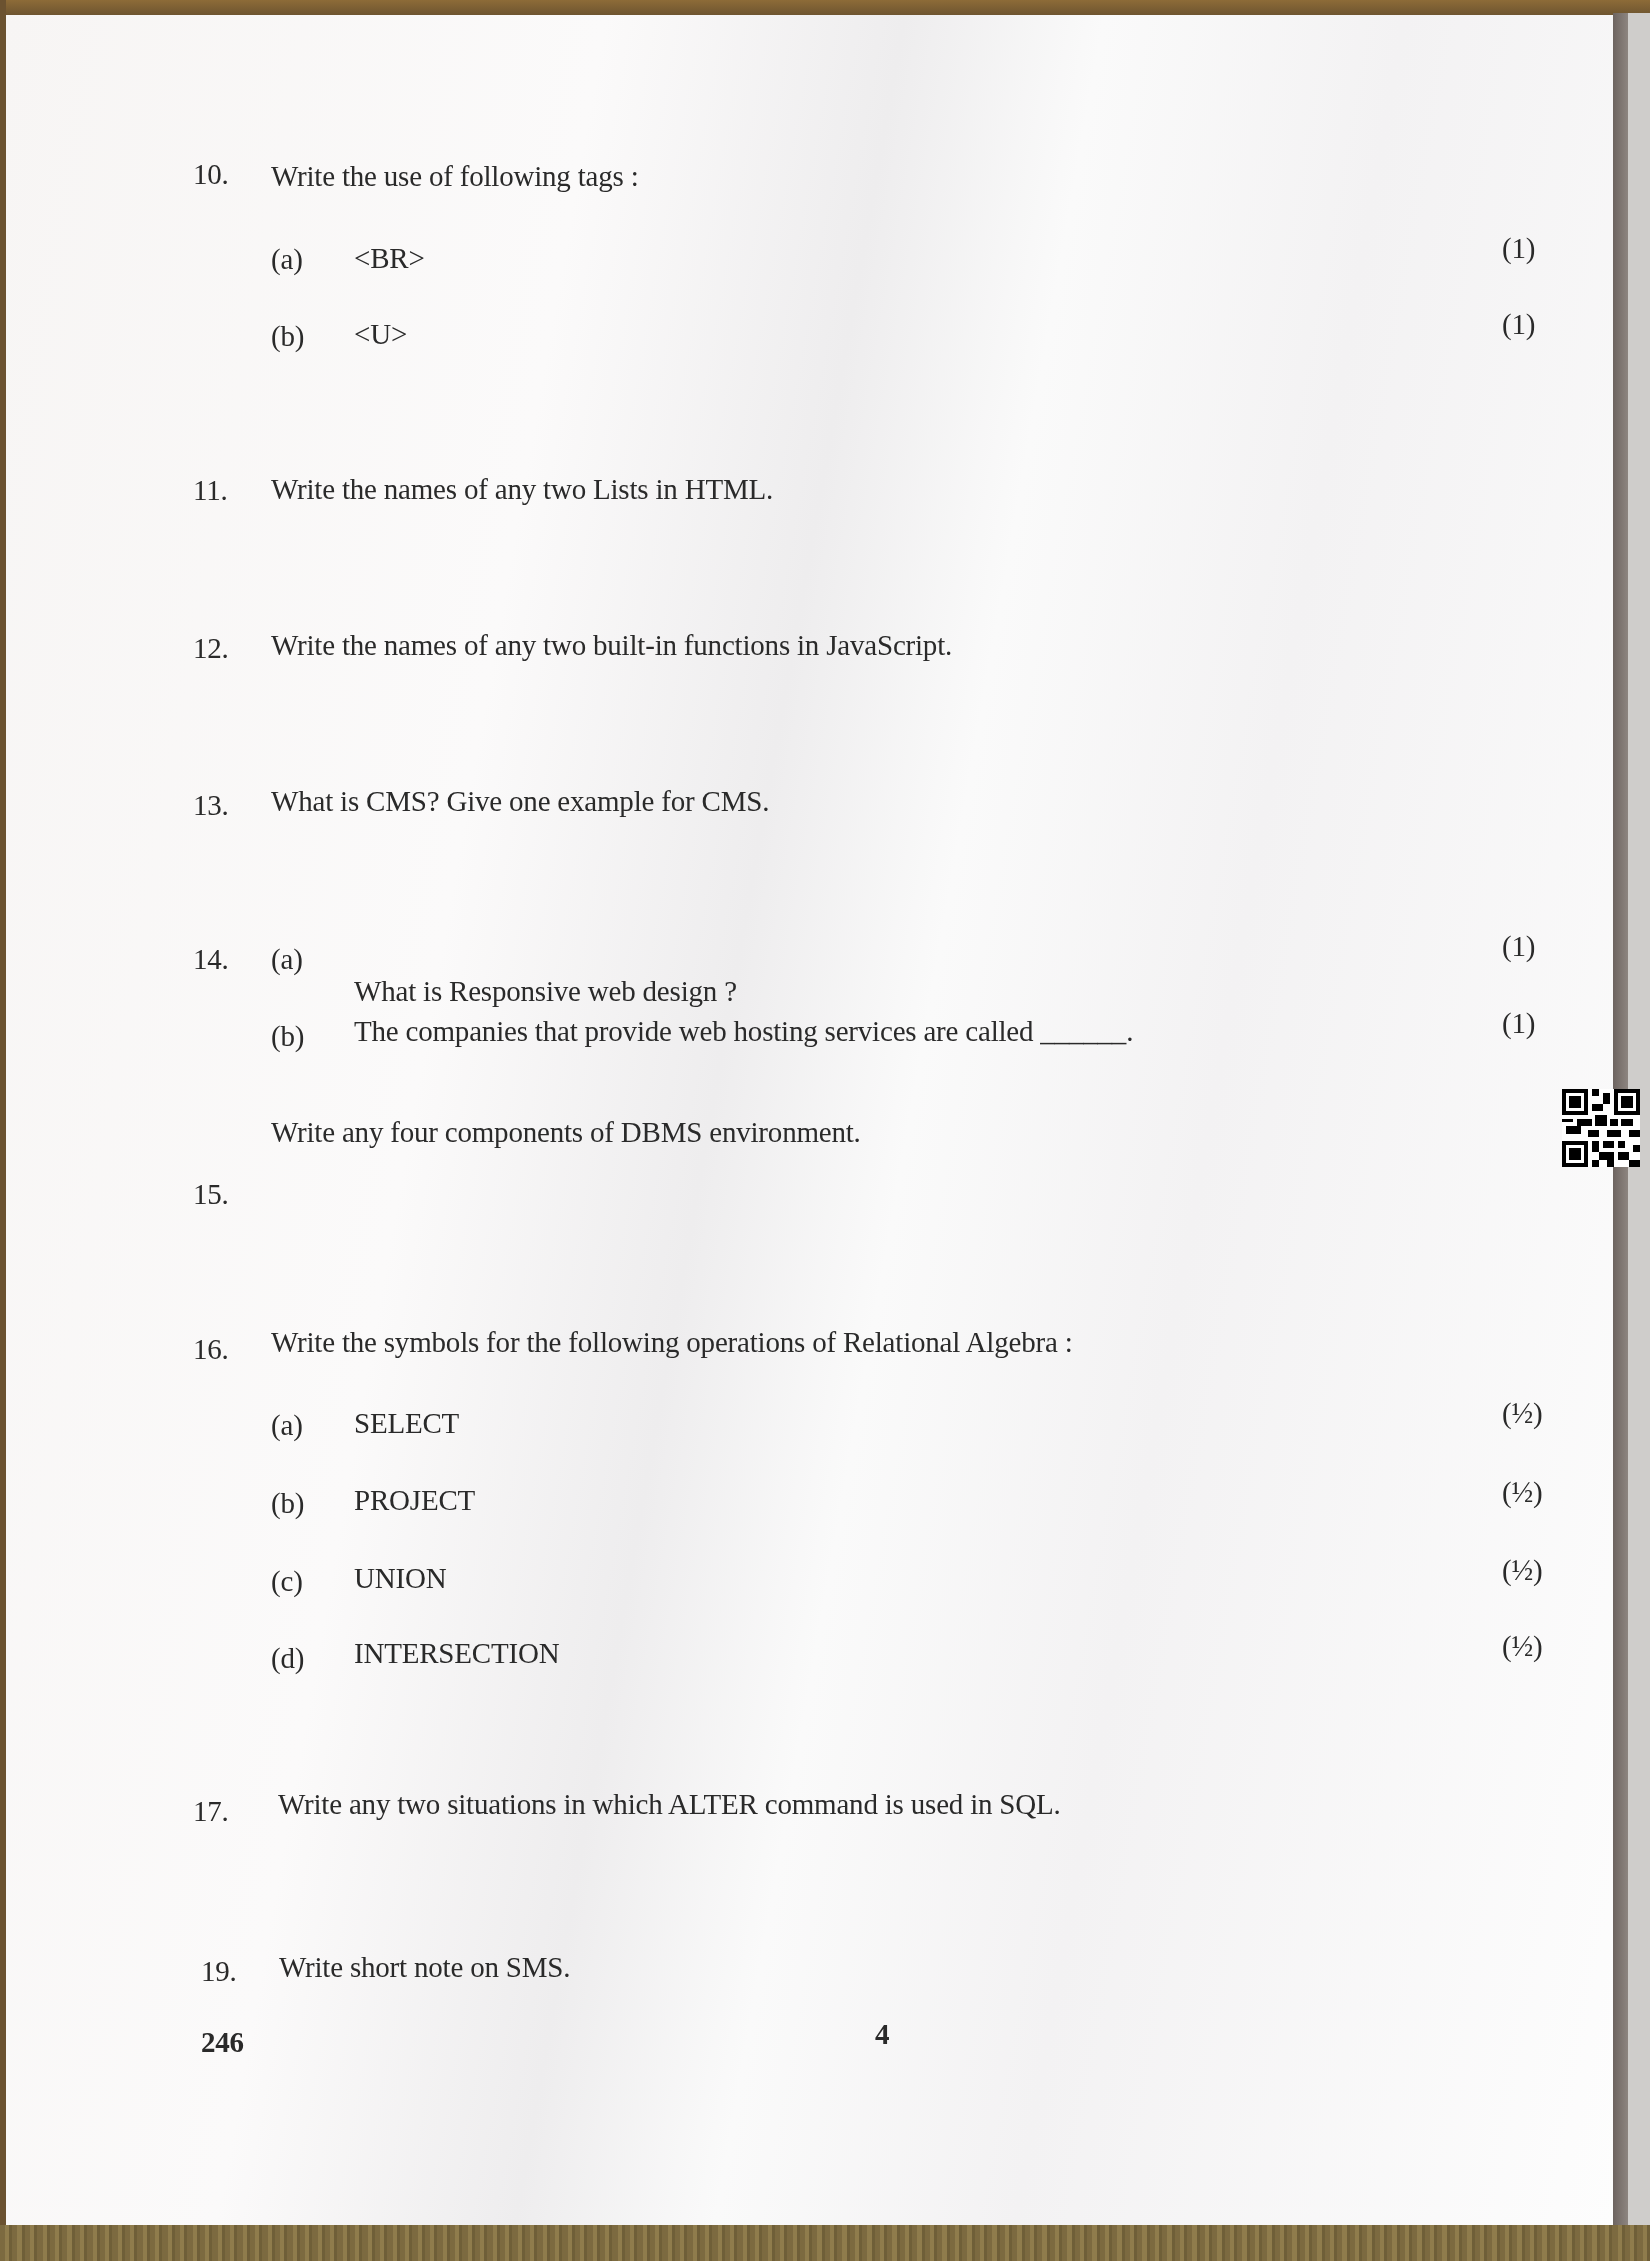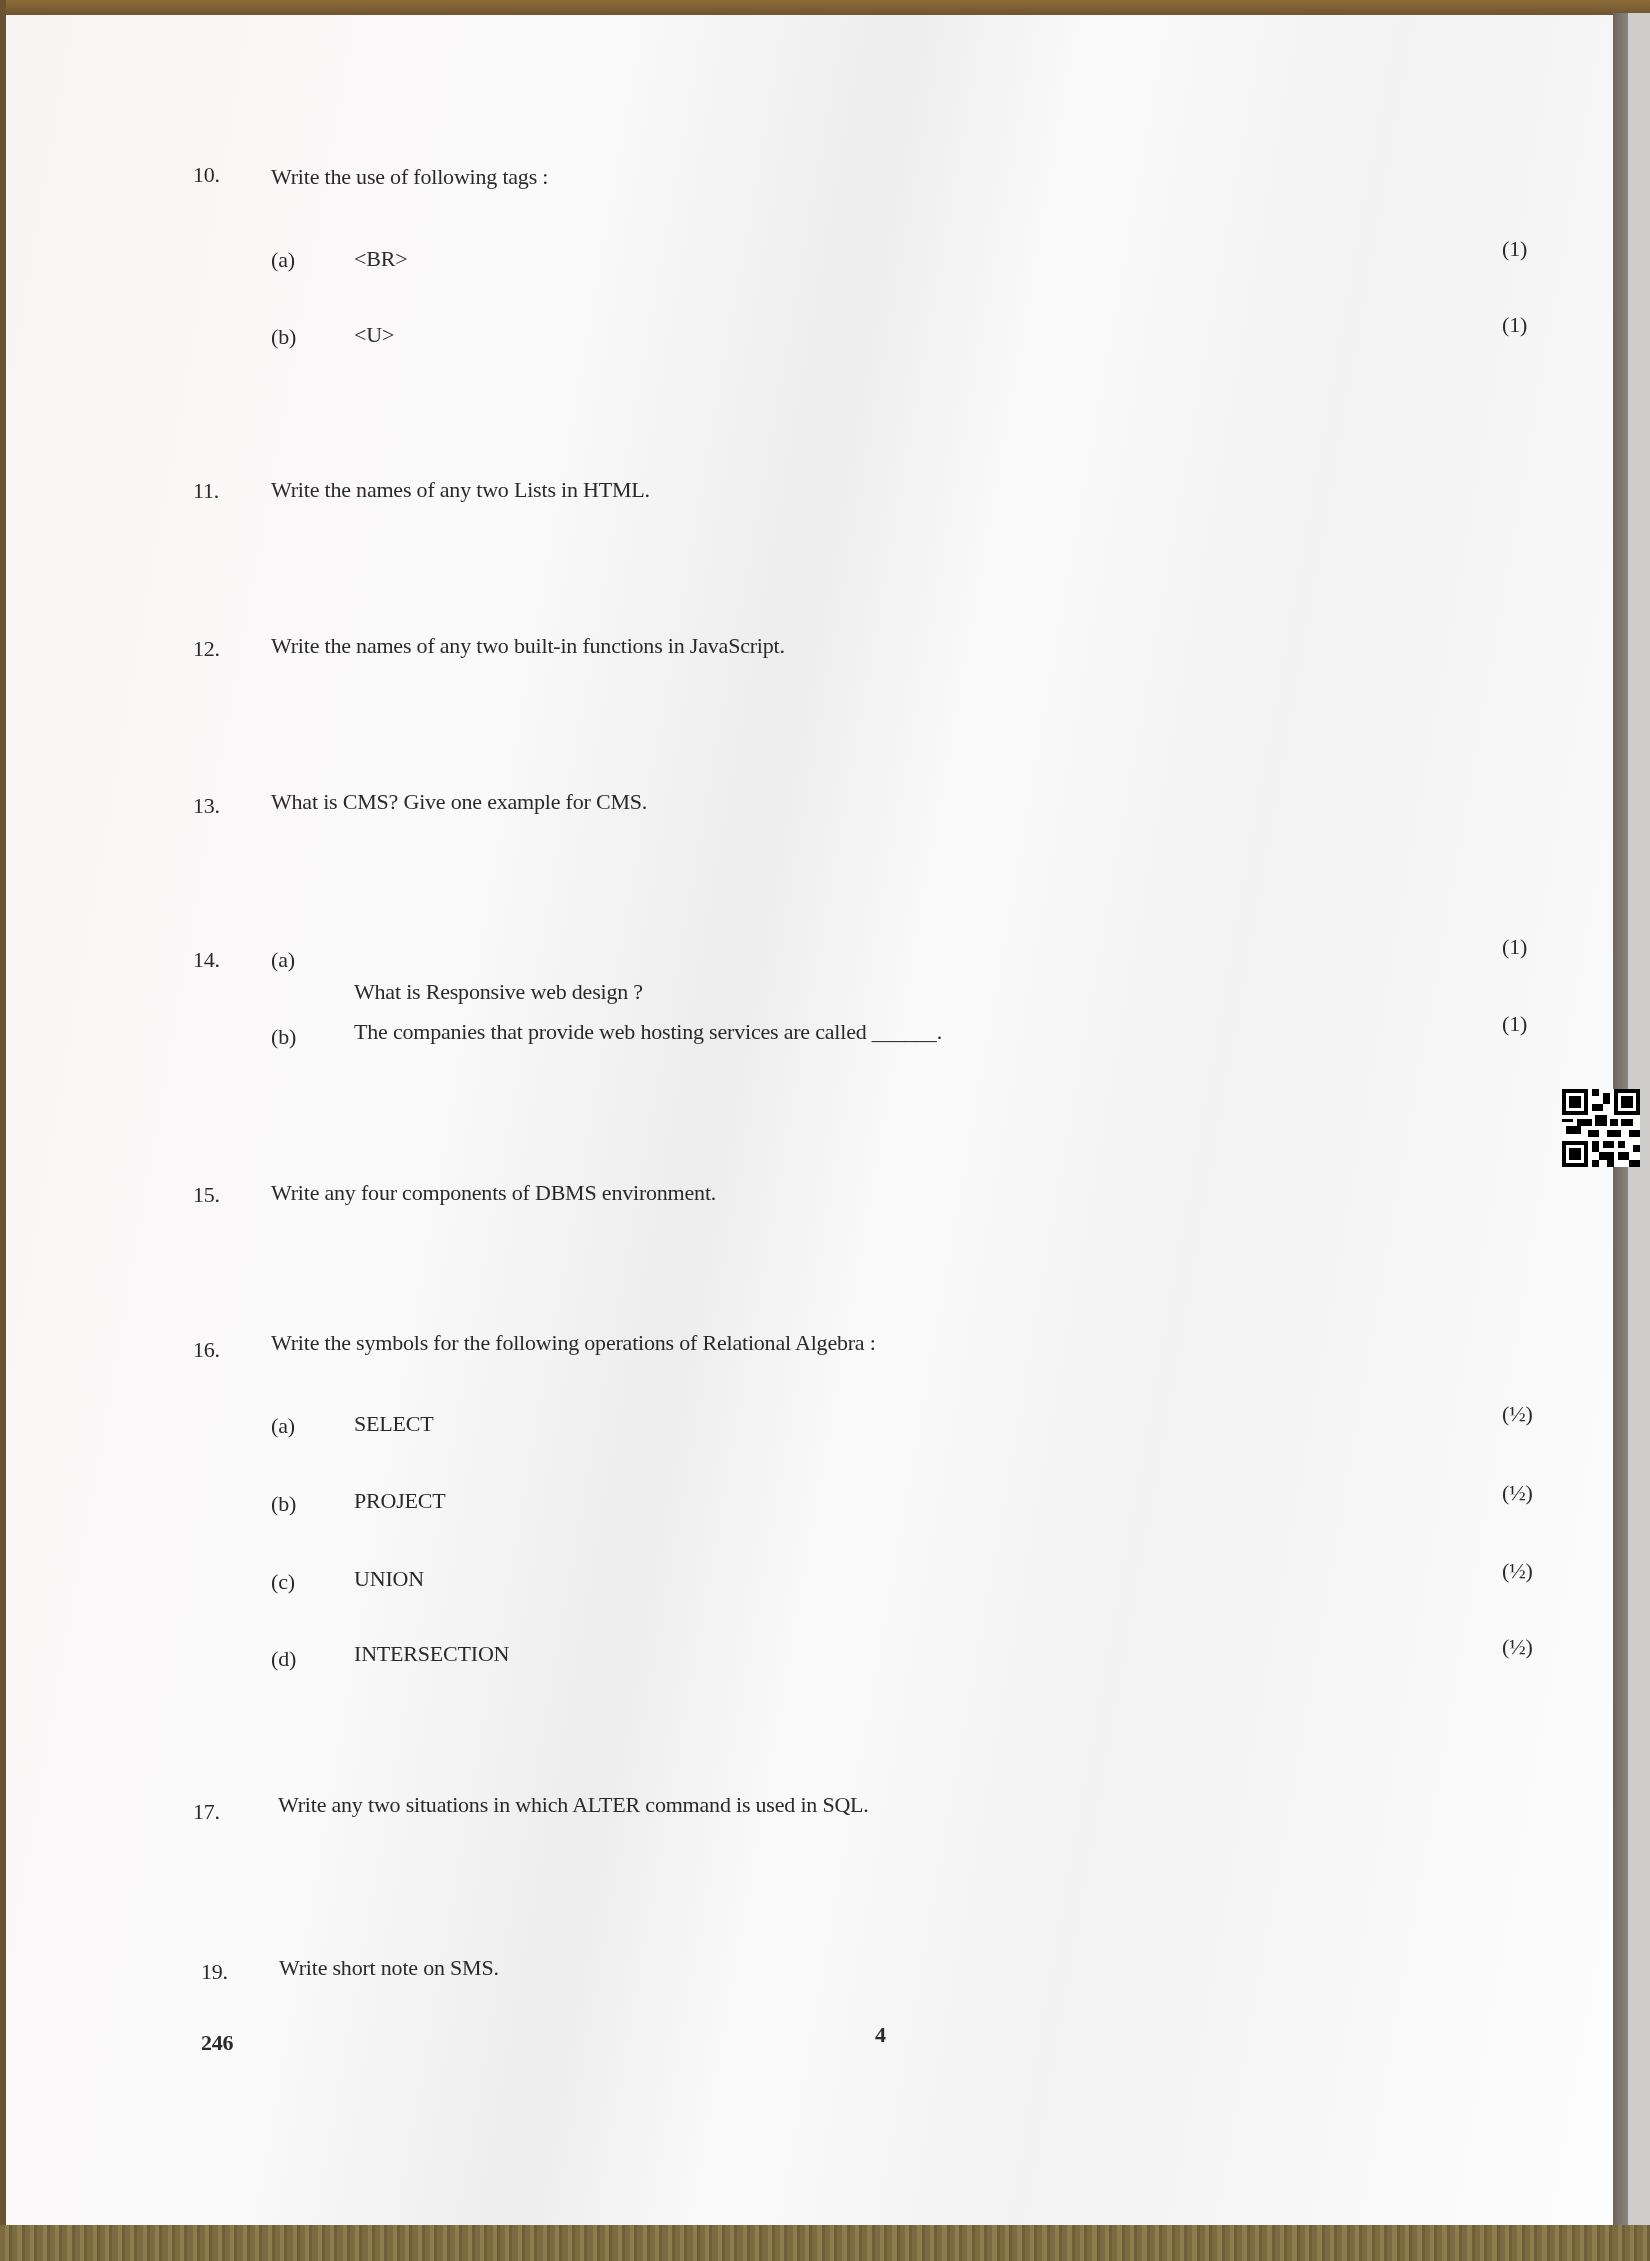--- a/index.html
+++ b/index.html
@@ -3,21 +3,21 @@
 <meta charset="utf-8">
 <style>
   html,body{margin:0;padding:0;}
   body{width:1651px;height:2261px;position:relative;overflow:hidden;background:#8a7a55;font-family:"Liberation Serif","DejaVu Serif",serif;color:#2a2a2a;}
   .wood-top{position:absolute;left:0;top:0;width:1651px;height:15px;background:linear-gradient(#8d6b38,#6e5530);}
   .wood-bottom{position:absolute;left:0;top:2225px;width:1651px;height:36px;background:repeating-linear-gradient(90deg,#7c6a40 0 5px,#8f7c4c 5px 9.1px,#6f5f38 9.1px 12.5px);}
   .wood-left{position:absolute;left:0;top:0;width:5.8px;height:2261px;background:#6b5230;}
   .page{position:absolute;left:5.8px;top:15px;width:1608px;height:2211px;background:linear-gradient(100deg,#f7f5f4 0%,#fbfafa 30%,#eeedee 45%,#fafafa 55%,#f3f2f3 70%,#fdfdfd 100%);}
   .edge-dark{position:absolute;left:1613px;top:12.5px;width:15px;height:2213px;background:linear-gradient(90deg,#6d6460,#8d8580);}
   .edge-light{position:absolute;left:1628px;top:12.5px;width:22.5px;height:2213px;background:#cfcdcb;}
-  .t{position:absolute;font-size:22px;line-height:37px;white-space:nowrap;letter-spacing:-0.2px;}
+  .t{position:absolute;font-size:29px;line-height:37px;white-space:nowrap;letter-spacing:-0.2px;}
   .num{left:193px;}
   .qtext{left:271px;font-family:Liberation Serif, serif;}
   .sublabel{left:271px;}
   .subtext{left:354px;}
   .marks{left:1502px;}
   .qr{position:absolute;left:1562px;top:1089px;width:78px;height:78px;background:#fff;}
   .footer-code{left:201px;font-weight:bold;}
   .footer-page{left:875px;font-weight:bold;}
 </style>
 </head>
@@ -87,21 +87,21 @@
         <rect x="15" y="17" width="3" height="2"></rect>
         <rect x="8" y="19" width="2" height="2"></rect>
       <rect x="12" y="19" width="2" height="2"></rect>
         <rect x="18" y="19" width="3" height="2"></rect>
         <rect x="19" y="15" width="2" height="2"></rect>
     </g>
   </svg>
 </div>
 
 <div class="t num" style="top:1176px">15.</div>
-<div class="t qtext" style="top:1174px">Write any four components of DBMS environment.</div>
+<div class="t qtext" style="top:1114px">Write any four components of DBMS environment.</div>
 
 <div class="t num" style="top:1331px">16.</div>
 <div class="t qtext" style="top:1324px">Write the symbols for the following operations of Relational Algebra :</div>
 <div class="t sublabel" style="top:1407px">(a)</div>
 <div class="t subtext" style="top:1405px">SELECT</div>
 <div class="t marks" style="top:1395px">(½)</div>
 <div class="t sublabel" style="top:1485px">(b)</div>
 <div class="t subtext" style="top:1482px">PROJECT</div>
 <div class="t marks" style="top:1474px">(½)</div>
 <div class="t sublabel" style="top:1563px">(c)</div>

